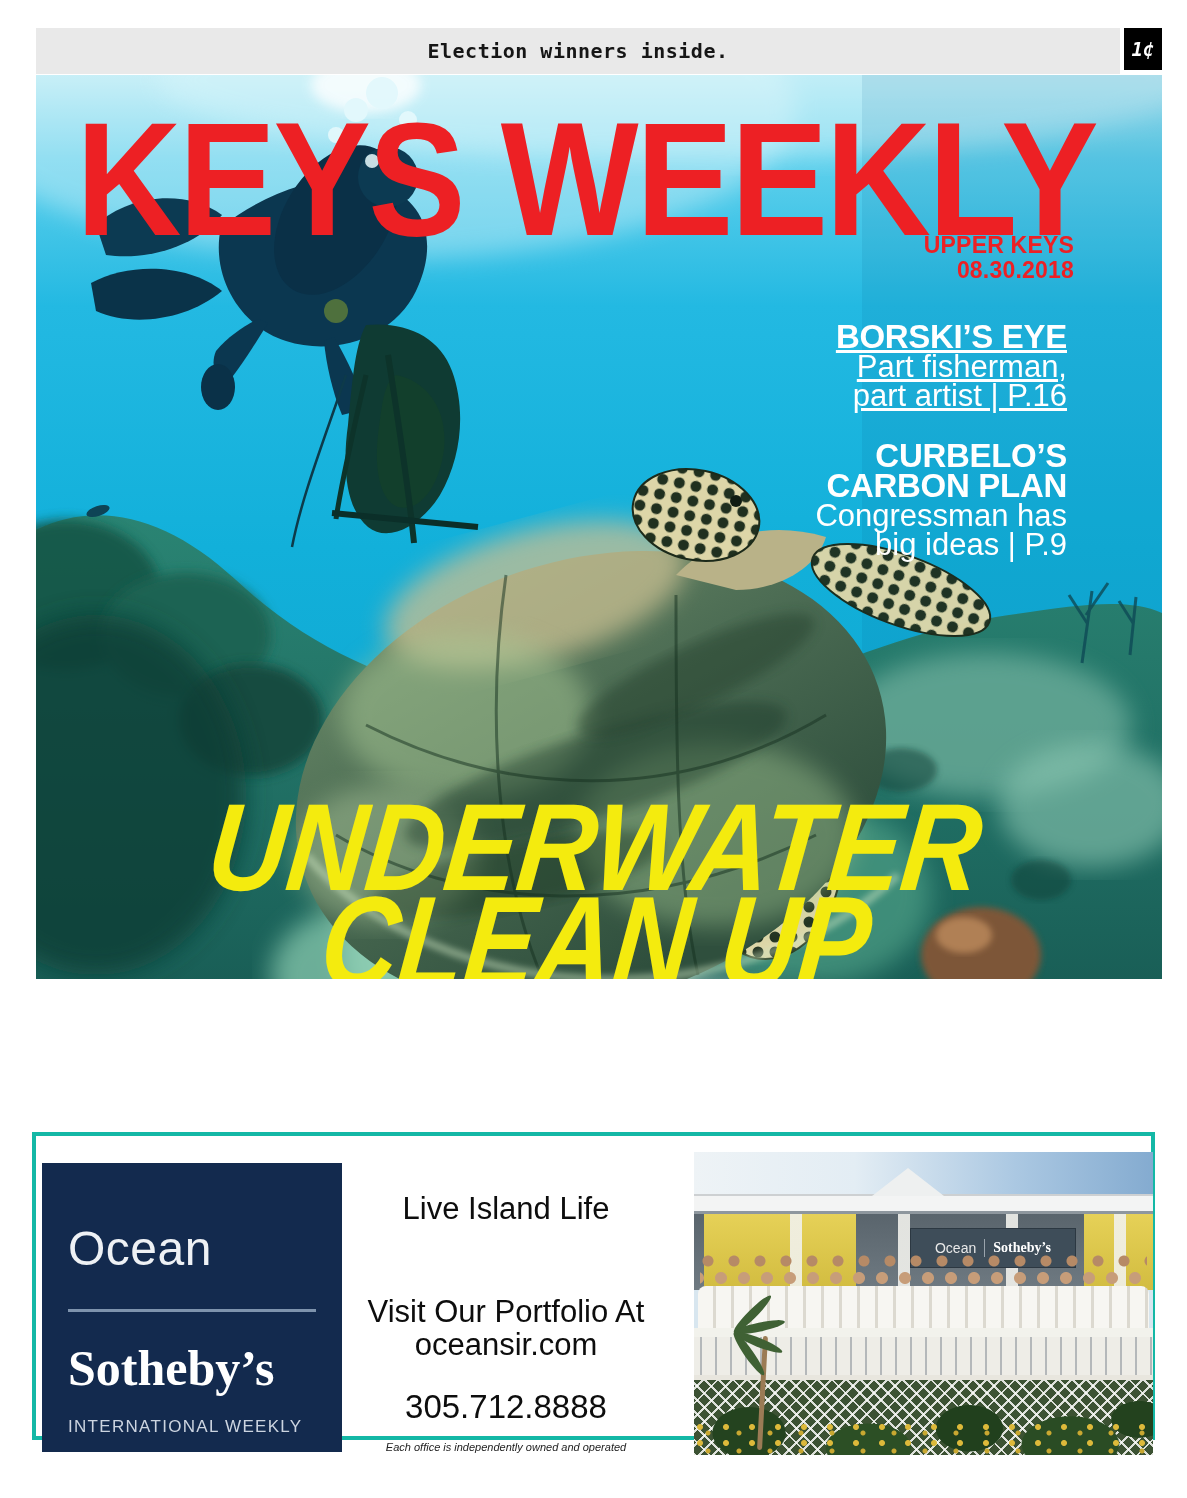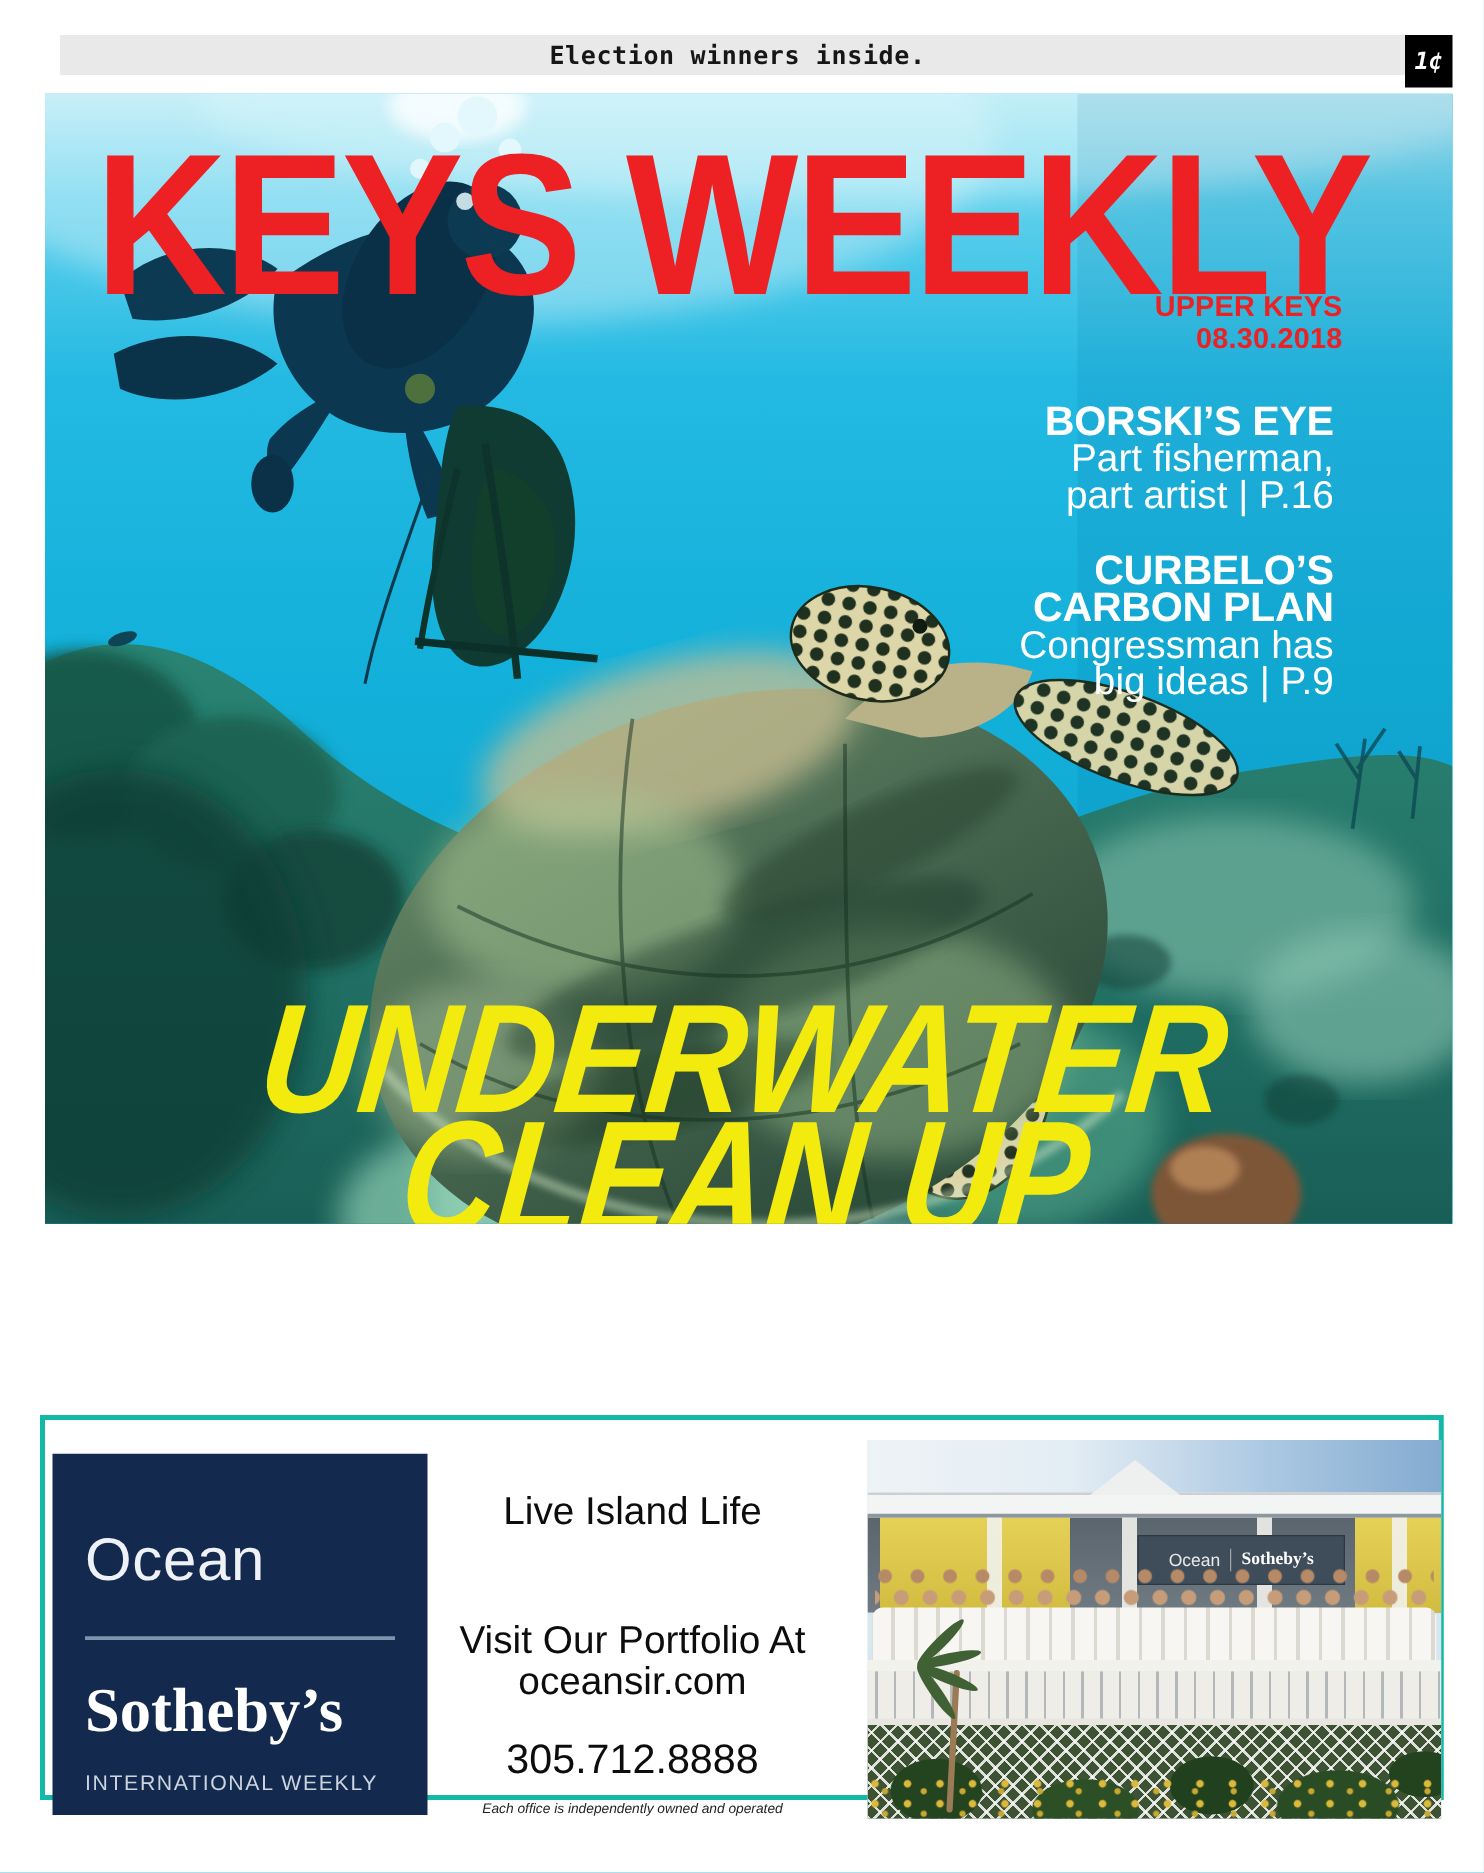--- a/index.html
+++ b/index.html
@@ -1,38 +1,38 @@
 <!DOCTYPE html>
 <html><head>
 <meta charset="utf-8">
 <style>
   * { margin:0; padding:0; box-sizing:border-box; }
   body { background:#ffffff; font-family:"Liberation Sans", sans-serif; }
   .page { position:relative; width:1187px; height:1498px; background:#ffffff; overflow:hidden; }
 
   
-  .topbar { position:absolute; left:48px; top:28px; width:1084px; height:32px; background:#e9e9e9;
+  .topbar { position:absolute; left:36px; top:28px; width:1084px; height:46px; background:#e9e9e9;
             display:flex; align-items:center; justify-content:center; }
   .topbar-text { font-family:"DejaVu Sans Mono", monospace; font-weight:bold; font-size:20px; color:#161616; letter-spacing:0.5px; }
   .price-badge { position:absolute; left:1124px; top:28px; width:38px; height:42px; background:#000;
                  color:#fff; display:flex; align-items:center; justify-content:center;
                  font-family:"DejaVu Sans Mono", monospace; font-weight:bold; font-style:italic; font-size:19px; }
 
   
   .photo { position:absolute; left:36px; top:75px; width:1126px; height:904px; overflow:hidden; background:#14b0da; }
   .scene { position:absolute; left:0; top:0; width:1126px; height:1049px; display:block; }
 
   .masthead-svg { position:absolute; left:0; top:6px; width:1126px; height:190px; overflow:visible; }
   .feature-svg  { position:absolute; left:0; top:688px; width:1126px; height:245px; overflow:visible; }
 
   .edition-block { position:absolute; right:88px; top:158px; text-align:right; color:#ed2024;
                    font-weight:700; font-size:23px; line-height:25px; letter-spacing:0.2px; white-space:nowrap; }
 
   .headline { position:absolute; right:95px; text-align:right; color:#ffffff; white-space:nowrap; }
-  .headline-1 { top:247px; }
+  .headline-1 { top:247px;text-decoration:underline; }
   .headline-2 { top:366px; }
   .hl-title { font-size:33px; font-weight:700; line-height:30px; letter-spacing:-0.3px; }
   .hl-sub   { font-size:31px; font-weight:400; line-height:29px; }
 
   .feature-sub { position:absolute; left:0; top:916px; width:1126px; text-align:left;
                  color:#ffffff; font-size:29px; font-weight:400; }
 
   
   .ad-box { position:absolute; left:32px; top:1132px; width:1123px; height:308px;
             background:#ffffff; border:4px solid #14b8a6; }

